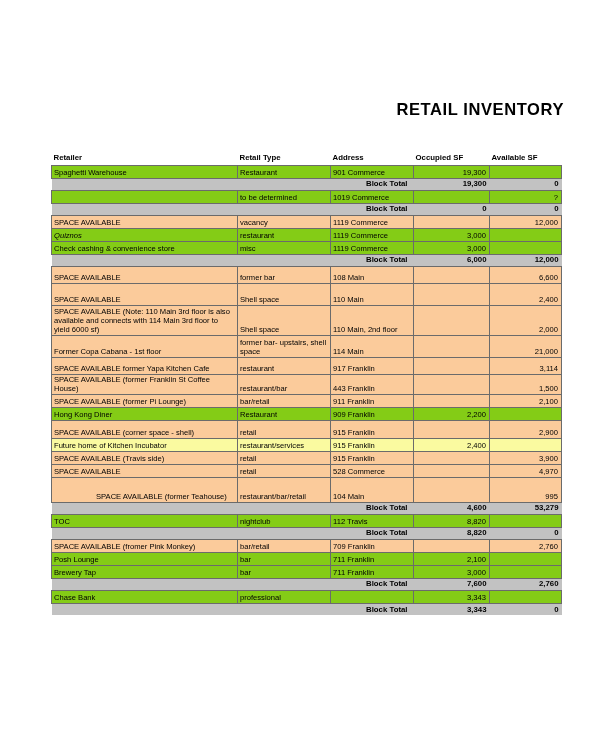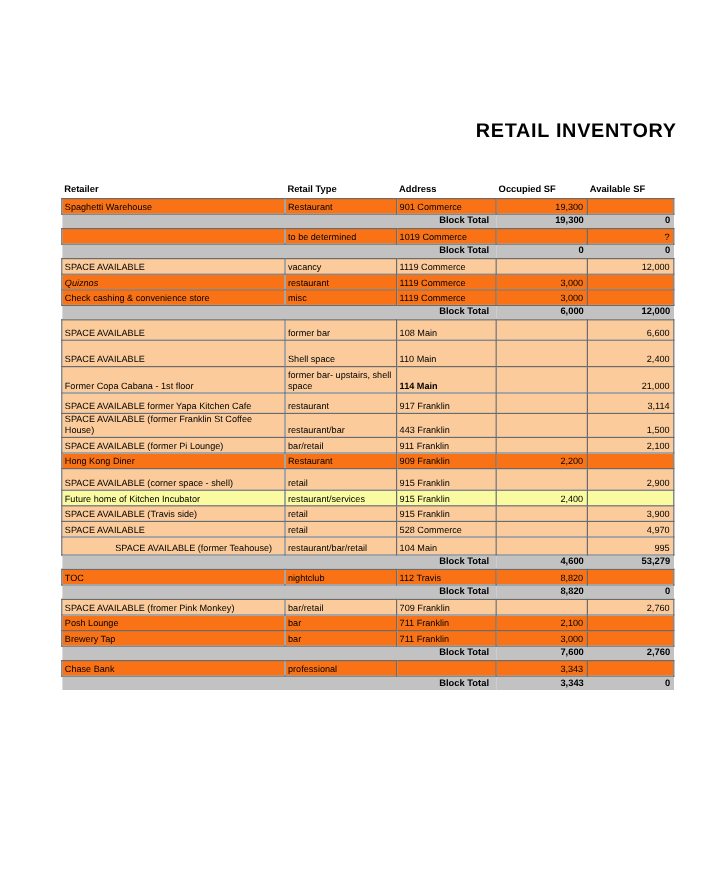--- a/index.html
+++ b/index.html
@@ -87,21 +87,21 @@
   }
   tr.total td.num{
     text-align:right;
     padding-right:3px;
     font-size:7.8px;
   }
 
   
   td.fill-orange{background:#fbcb9b;}
   td.fill-yellow{background:#fafaa0;}
-  td.fill-none{background:#f97316;}
+  td.fill-none{background:#84cc16;}
 
   td.topalign{vertical-align:top;padding-top:1px;}
   td.botalign{vertical-align:bottom;padding-bottom:1px;}
 </style>
 </head>
 <body>
 
 <div class="page">
 
   <div class="title">RETAIL INVENTORY</div>
@@ -181,23 +181,30 @@
             <td class="fill-orange num botalign" style="height: 17px;">6,600</td>
           </tr>
           <tr class="data">
             <td class="fill-orange botalign" style="height: 22px;">SPACE AVAILABLE</td>
             <td class="fill-orange topalign" style="height: 22px;">Shell space</td>
             <td class="fill-orange botalign" style="height: 22px;">110 Main</td>
             <td class="fill-orange num botalign" style="height: 22px;"></td>
             <td class="fill-orange num botalign" style="height: 22px;">2,400</td>
           </tr>
           <tr class="data">
+            <td class="fill-orange botalign" style="height: 30px;">SPACE AVAILABLE (Note:  110 Main 3rd floor is also available and connects with 114 Main 3rd floor to yield 6000 sf)</td>
+            <td class="fill-orange topalign" style="height: 30px;">Shell space</td>
+            <td class="fill-orange botalign" style="height: 30px;">110 Main, 2nd floor</td>
+            <td class="fill-orange num botalign" style="height: 30px;"></td>
+            <td class="fill-orange num botalign" style="height: 30px;">2,000</td>
+          </tr>
+          <tr class="data">
             <td class="fill-orange botalign" style="height: 22px;">Former Copa Cabana - 1st floor</td>
             <td class="fill-orange topalign" style="height: 22px;">former bar- upstairs, shell space</td>
-            <td class="fill-orange botalign" style="height: 22px; font-weight: bold;">114 Main</td>
+            <td class="fill-orange botalign" style="height: 22px;">114 Main</td>
             <td class="fill-orange num botalign" style="height: 22px;"></td>
             <td class="fill-orange num botalign" style="height: 22px;">21,000</td>
           </tr>
           <tr class="data">
             <td class="fill-orange botalign" style="height: 17px;">SPACE AVAILABLE  former Yapa Kitchen Cafe</td>
             <td class="fill-orange topalign" style="height: 17px;">restaurant</td>
             <td class="fill-orange botalign" style="height: 17px;">917 Franklin</td>
             <td class="fill-orange num botalign" style="height: 17px;"></td>
             <td class="fill-orange num botalign" style="height: 17px;">3,114</td>
           </tr>
@@ -244,21 +251,21 @@
             <td class="fill-orange num botalign" style="height: 13px;">3,900</td>
           </tr>
           <tr class="data">
             <td class="fill-orange botalign" style="height: 13px;">SPACE AVAILABLE</td>
             <td class="fill-orange topalign" style="height: 13px;">retail</td>
             <td class="fill-orange botalign" style="height: 13px;">528 Commerce</td>
             <td class="fill-orange num botalign" style="height: 13px;"></td>
             <td class="fill-orange num botalign" style="height: 13px;">4,970</td>
           </tr>
           <tr class="data">
-            <td class="fill-orange botalign" style="height: 15px; padding-left: 44px;">SPACE AVAILABLE (former Teahouse)</td>
+            <td class="fill-orange botalign" style="height: 25px; padding-left: 44px;">SPACE AVAILABLE (former Teahouse)</td>
             <td class="fill-orange topalign" style="height: 13px;">restaurant/bar/retail</td>
             <td class="fill-orange botalign" style="height: 13px;">104 Main</td>
             <td class="fill-orange num botalign" style="height: 13px;"></td>
             <td class="fill-orange num botalign" style="height: 13px;">995</td>
           </tr>
           <tr class="total">
             <td class="lbl" colspan="3">Block Total</td>
             <td class="num">4,600</td>
             <td class="num">53,279</td>
           </tr>

